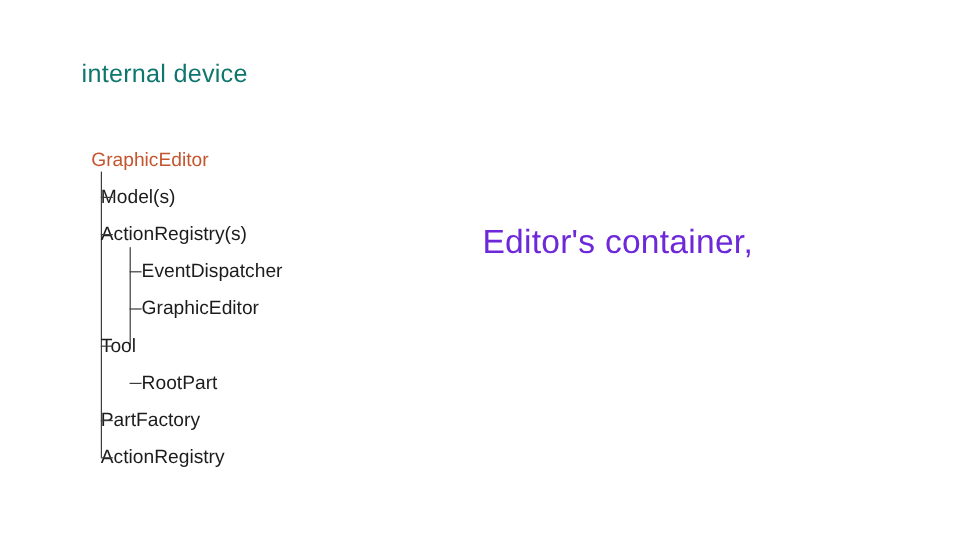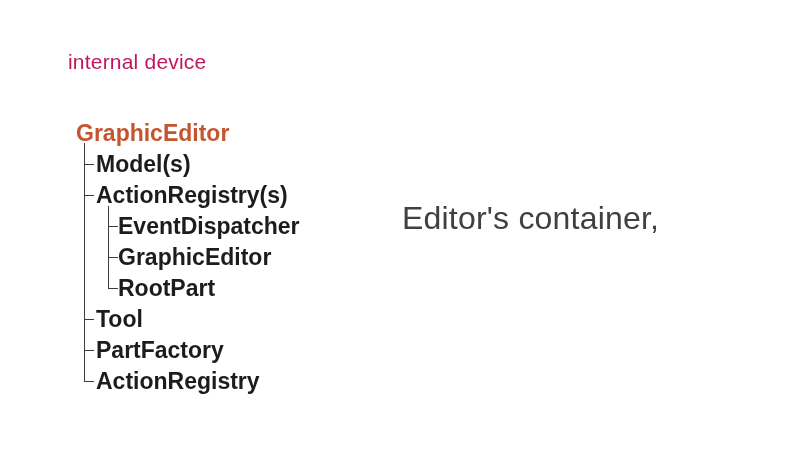--- a/index.html
+++ b/index.html
@@ -15,43 +15,42 @@
     overflow: hidden;
     font-family: "Liberation Sans", sans-serif;
     color: #1c1c1c;
   }
   .slide-title {
     position: absolute;
     left: 68px;
     top: 50px;
     font-size: 21px;
     letter-spacing: 0.2px;
-    color: #be185d;
+    color: #0f766e;
   }
   
   .tree {
     position: absolute;
     left: 76px;
     top: 118px;
-    font-size: 23px;
+    font-size: 16px;
     color: #1c1c1c;
-    font-weight: bold;
   }
   .tree .row {
     position: relative;
     height: 31px;
     display: flex;
     align-items: center;
     white-space: nowrap;
   }
   .tree .row.root .label {
     color: #C5552F;
     margin-left: 0;
   }
-  .tree .lvl1 .label { margin-left: 20px; }
+  .tree .lvl1 .label { margin-left: 8px; }
   .tree .lvl2 .label { margin-left: 42px; }
   .tick {
     position: absolute;
     top: 15px;
     height: 0;
     border-top: 1.5px solid #3c3c3c;
   }
   .lvl1 .tick { left: 8px;  width: 10px; }
   .lvl2 .tick { left: 32px; width: 10px; }
   .vline {
@@ -59,25 +58,24 @@
     width: 0;
     border-left: 1.5px solid #3c3c3c;
   }
   .vline-outer { left: 8px;  top: 25px; height: 238px; }
   .vline-inner { left: 32px; top: 88px; height: 82px; }
   
   .annotation {
     position: absolute;
     left: 402px;
     top: 183px;
-    font-size: 32px;
+    font-size: 28px;
     line-height: 38px;
     letter-spacing: 0.2px;
-    color: #404040;
-    margin-top: 16px;
+    color: #6d28d9;
   }
 </style>
 </head>
 <body>
 
 <div class="slide">
 
   <div class="slide-title">internal device</div>
 
   <div class="tree">
@@ -102,28 +100,28 @@
     <div class="row lvl2">
       <span class="tick"></span>
       <span class="label">EventDispatcher</span>
     </div>
 
     <div class="row lvl2">
       <span class="tick"></span>
       <span class="label">GraphicEditor</span>
     </div>
 
+    <div class="row lvl1">
+      <span class="tick"></span>
+      <span class="label">Tool</span>
+    </div>
+
     <div class="row lvl2">
       <span class="tick"></span>
       <span class="label">RootPart</span>
-    </div>
-
-    <div class="row lvl1">
-      <span class="tick"></span>
-      <span class="label">Tool</span>
     </div>
 
     <div class="row lvl1">
       <span class="tick"></span>
       <span class="label">PartFactory</span>
     </div>
 
     <div class="row lvl1">
       <span class="tick"></span>
       <span class="label">ActionRegistry</span>

